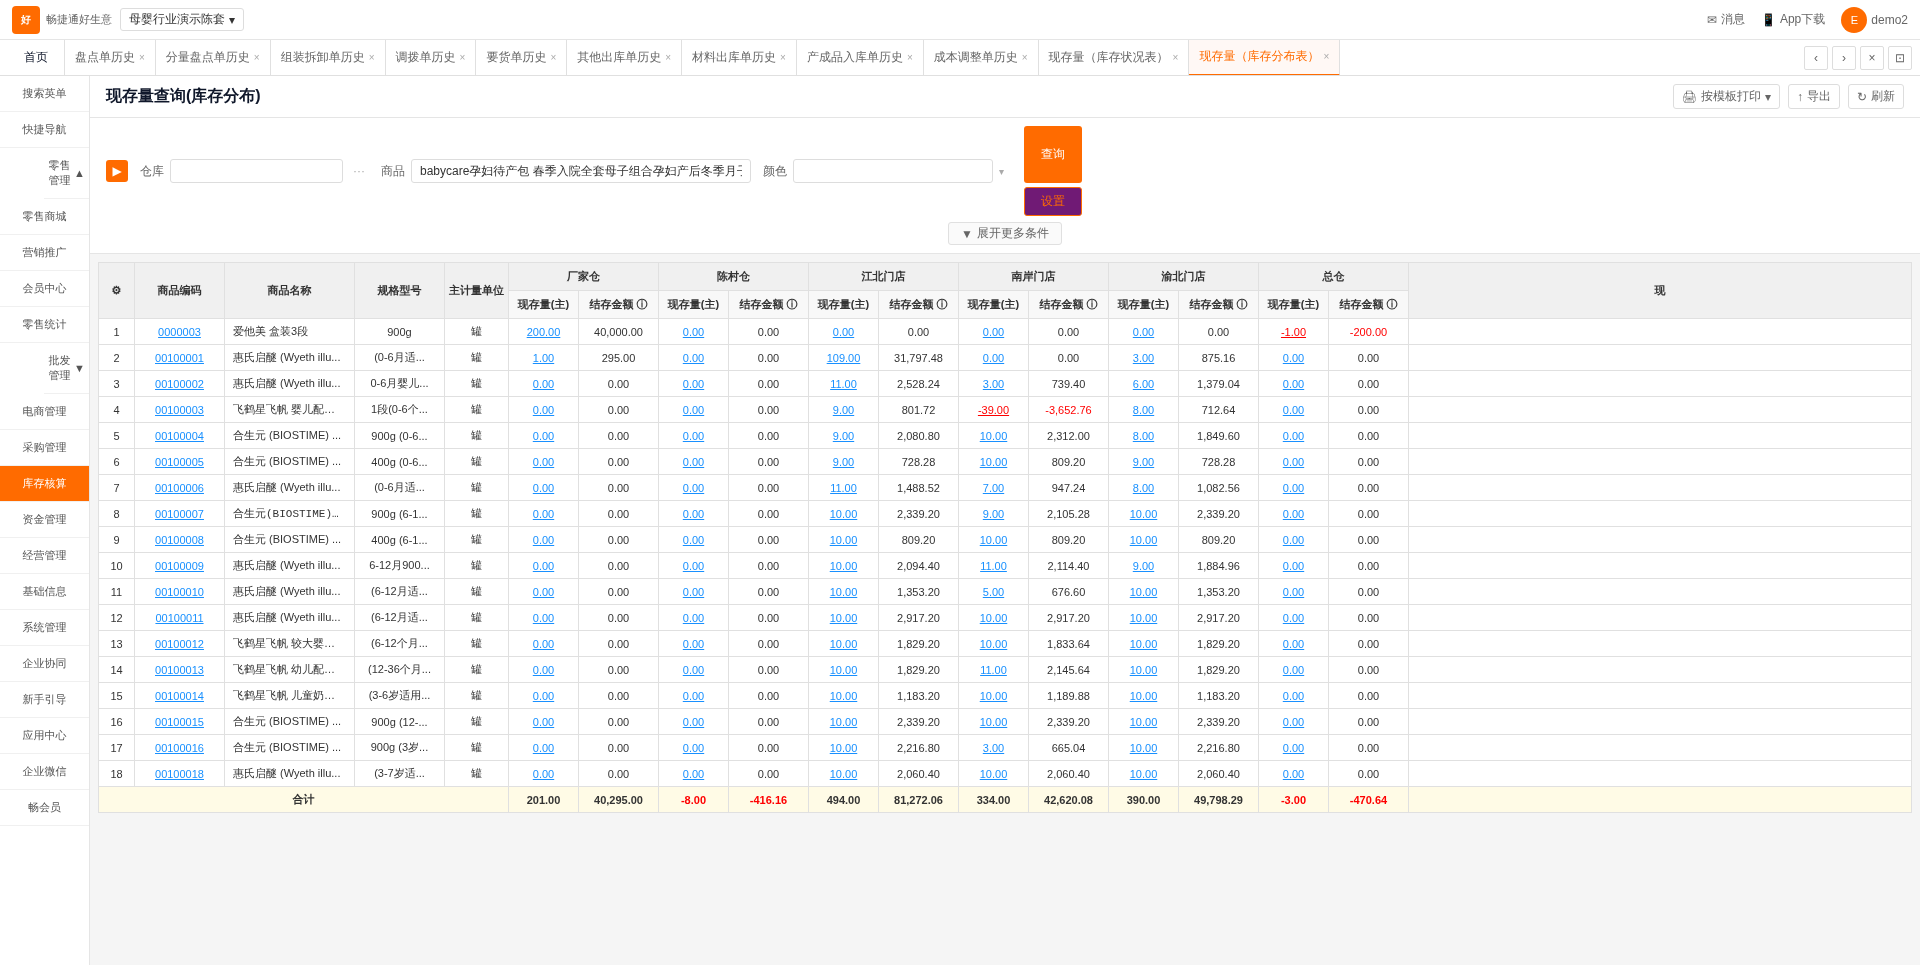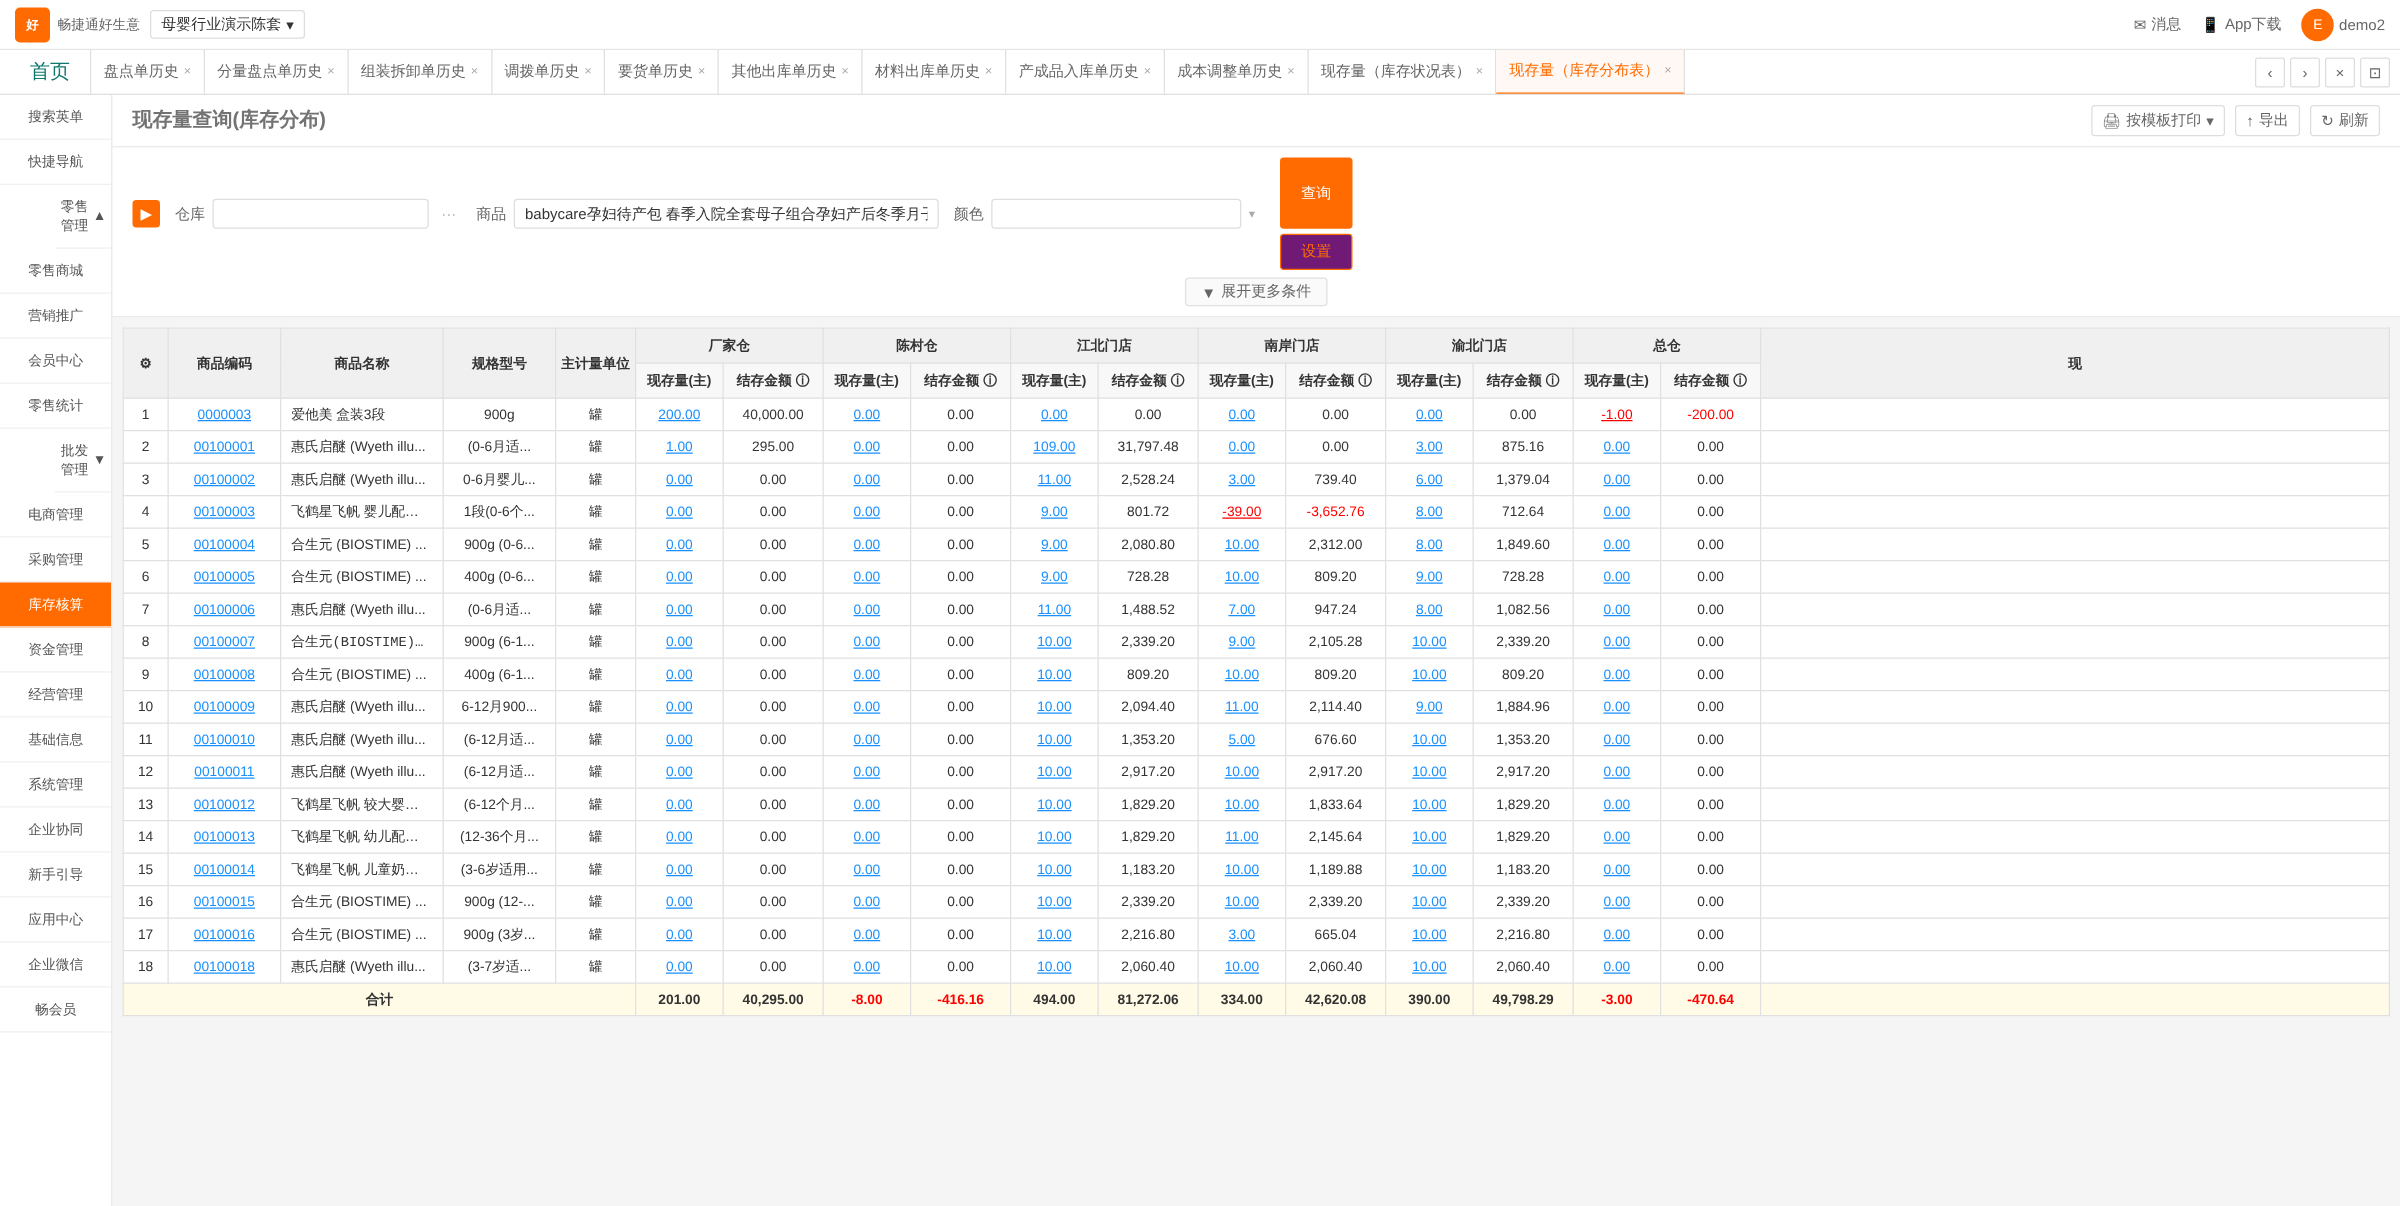--- a/index.html
+++ b/index.html
@@ -32,22 +32,22 @@
       display: flex;
       align-items: center;
       padding: 0 8px;
       overflow: hidden;
     }
     .tab-home {
       padding: 0 16px;
       height: 36px;
       display: flex;
       align-items: center;
-      font-size: 16px;
-      color: #0f766e;
+      font-size: 12px;
+      color: #0f172a;
       cursor: pointer;
       white-space: nowrap;
       border-right: 1px solid #e0e0e0;
     }
     .tab-item {
       padding: 0 10px;
       height: 36px;
       display: flex;
       align-items: center;
       font-size: 12px;
@@ -94,21 +94,21 @@
 
     
     .page-header {
       background: #fff;
       padding: 8px 16px;
       border-bottom: 1px solid #e5e5e5;
       display: flex;
       align-items: center;
       justify-content: space-between;
     }
-    .page-title { font-size: 16px; font-weight: bold; color: #737373; }
+    .page-title { font-size: 16px; font-weight: bold; color: #0f172a; }
     .page-actions { display: flex; align-items: center; gap: 8px; }
     .action-btn { display: flex; align-items: center; gap: 4px; font-size: 12px; color: #666; cursor: pointer; padding: 3px 8px; border: 1px solid #ddd; border-radius: 3px; background: #fff; }
 
     
     .filter-area {
       background: #fff;
       padding: 8px 16px;
       border-bottom: 1px solid #e5e5e5;
     }
     .filter-row { display: flex; align-items: center; gap: 12px; flex-wrap: wrap; }

